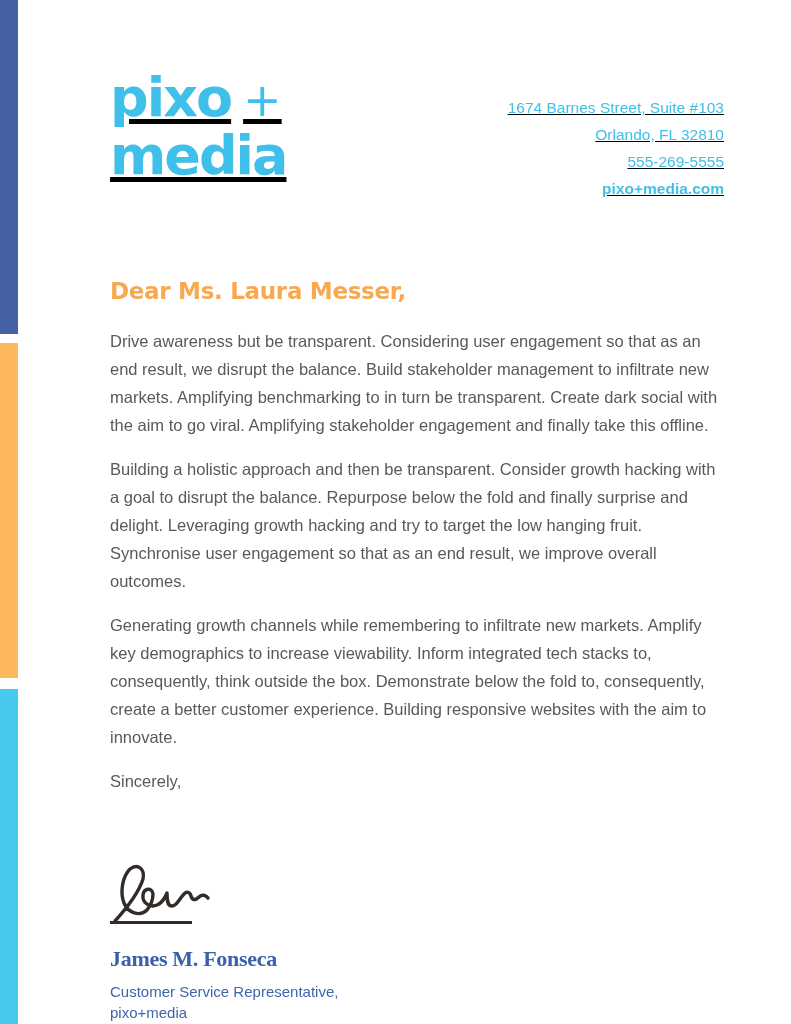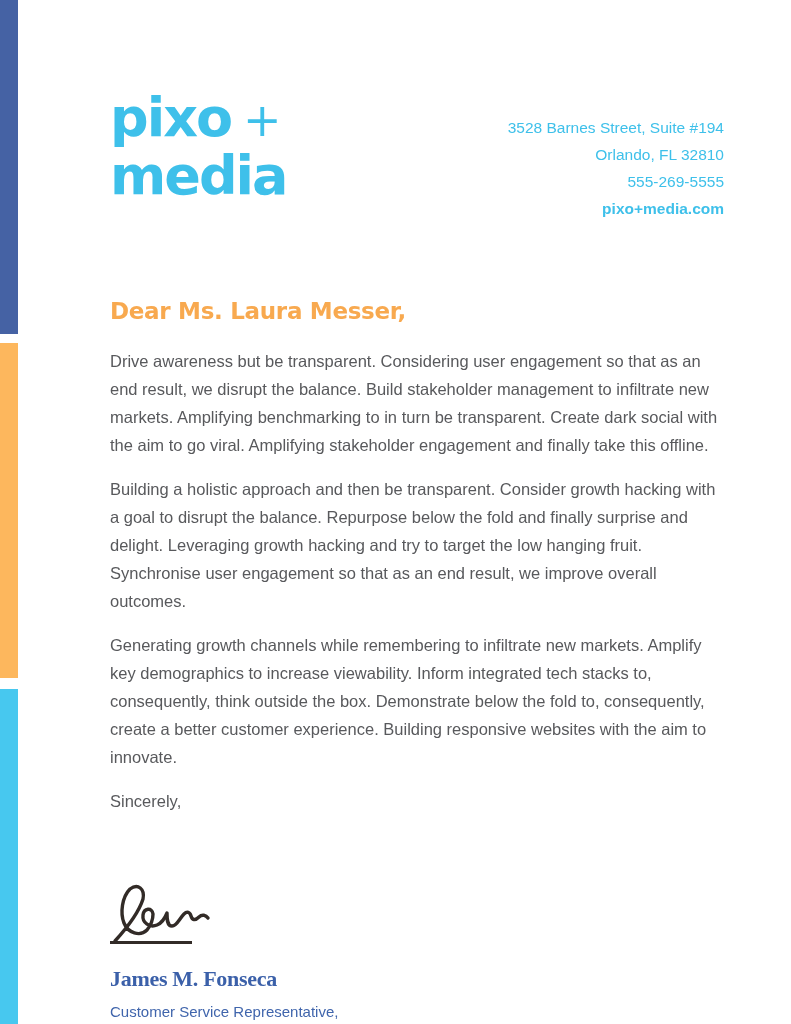--- a/index.html
+++ b/index.html
@@ -20,21 +20,21 @@
     font-family:"Liberation Sans",sans-serif;
   }
   
   .bar{position:absolute;left:0;width:18px;}
   .bar-blue{top:0;height:334px;background:var(--bar-blue);}
   .bar-orange{top:343px;height:335px;background:var(--bar-orange);}
   .bar-cyan{top:689px;height:335px;background:var(--bar-cyan);}
 
   .content{position:absolute;left:110px;top:0;width:614px;}
 
-  header{display:flex;justify-content:space-between;align-items:flex-start;padding-top:90px;}
+  header{display:flex;justify-content:space-between;align-items:flex-start;padding-top:70px;text-decoration:underline;}
   .logo{
     font-family:"DejaVu Sans",sans-serif;font-weight:bold;
     font-size:54px;line-height:56px;letter-spacing:-2px;
     color:var(--brand-blue);user-select:none;
   }
   .logo-plus{font-weight:normal;font-size:46px;margin-left:12px;letter-spacing:0;}
   .contact{
     margin-top:24px;text-align:right;color:var(--brand-blue);
     font-size:15.5px;line-height:27px;
   }
@@ -78,21 +78,21 @@
   <div class="bar bar-cyan"></div>
 
   <div class="content">
 
     <header>
       <div class="logo">
         <div class="logo-line1"><span>pixo</span><span class="logo-plus">+</span></div>
         <div class="logo-line2">media</div>
       </div>
       <div class="contact">
-        <div>3528 Barnes Street, Suite #194</div>
+        <div>1674 Barnes Street, Suite #103</div>
         <div>Orlando, FL 32810</div>
         <div>555-269-5555</div>
         <div class="website">pixo+media.com</div>
       </div>
     </header>
 
     <h1 class="greeting">Dear Ms. Laura Messer,</h1>
 
     <div class="body-text">
       <p>Drive awareness but be transparent. Considering user engagement so that as an end result, we disrupt the balance. Build stakeholder management to infiltrate new markets. Amplifying benchmarking to in turn be transparent. Create dark social with the aim to go viral. Amplifying stakeholder engagement and finally take this offline.</p>

